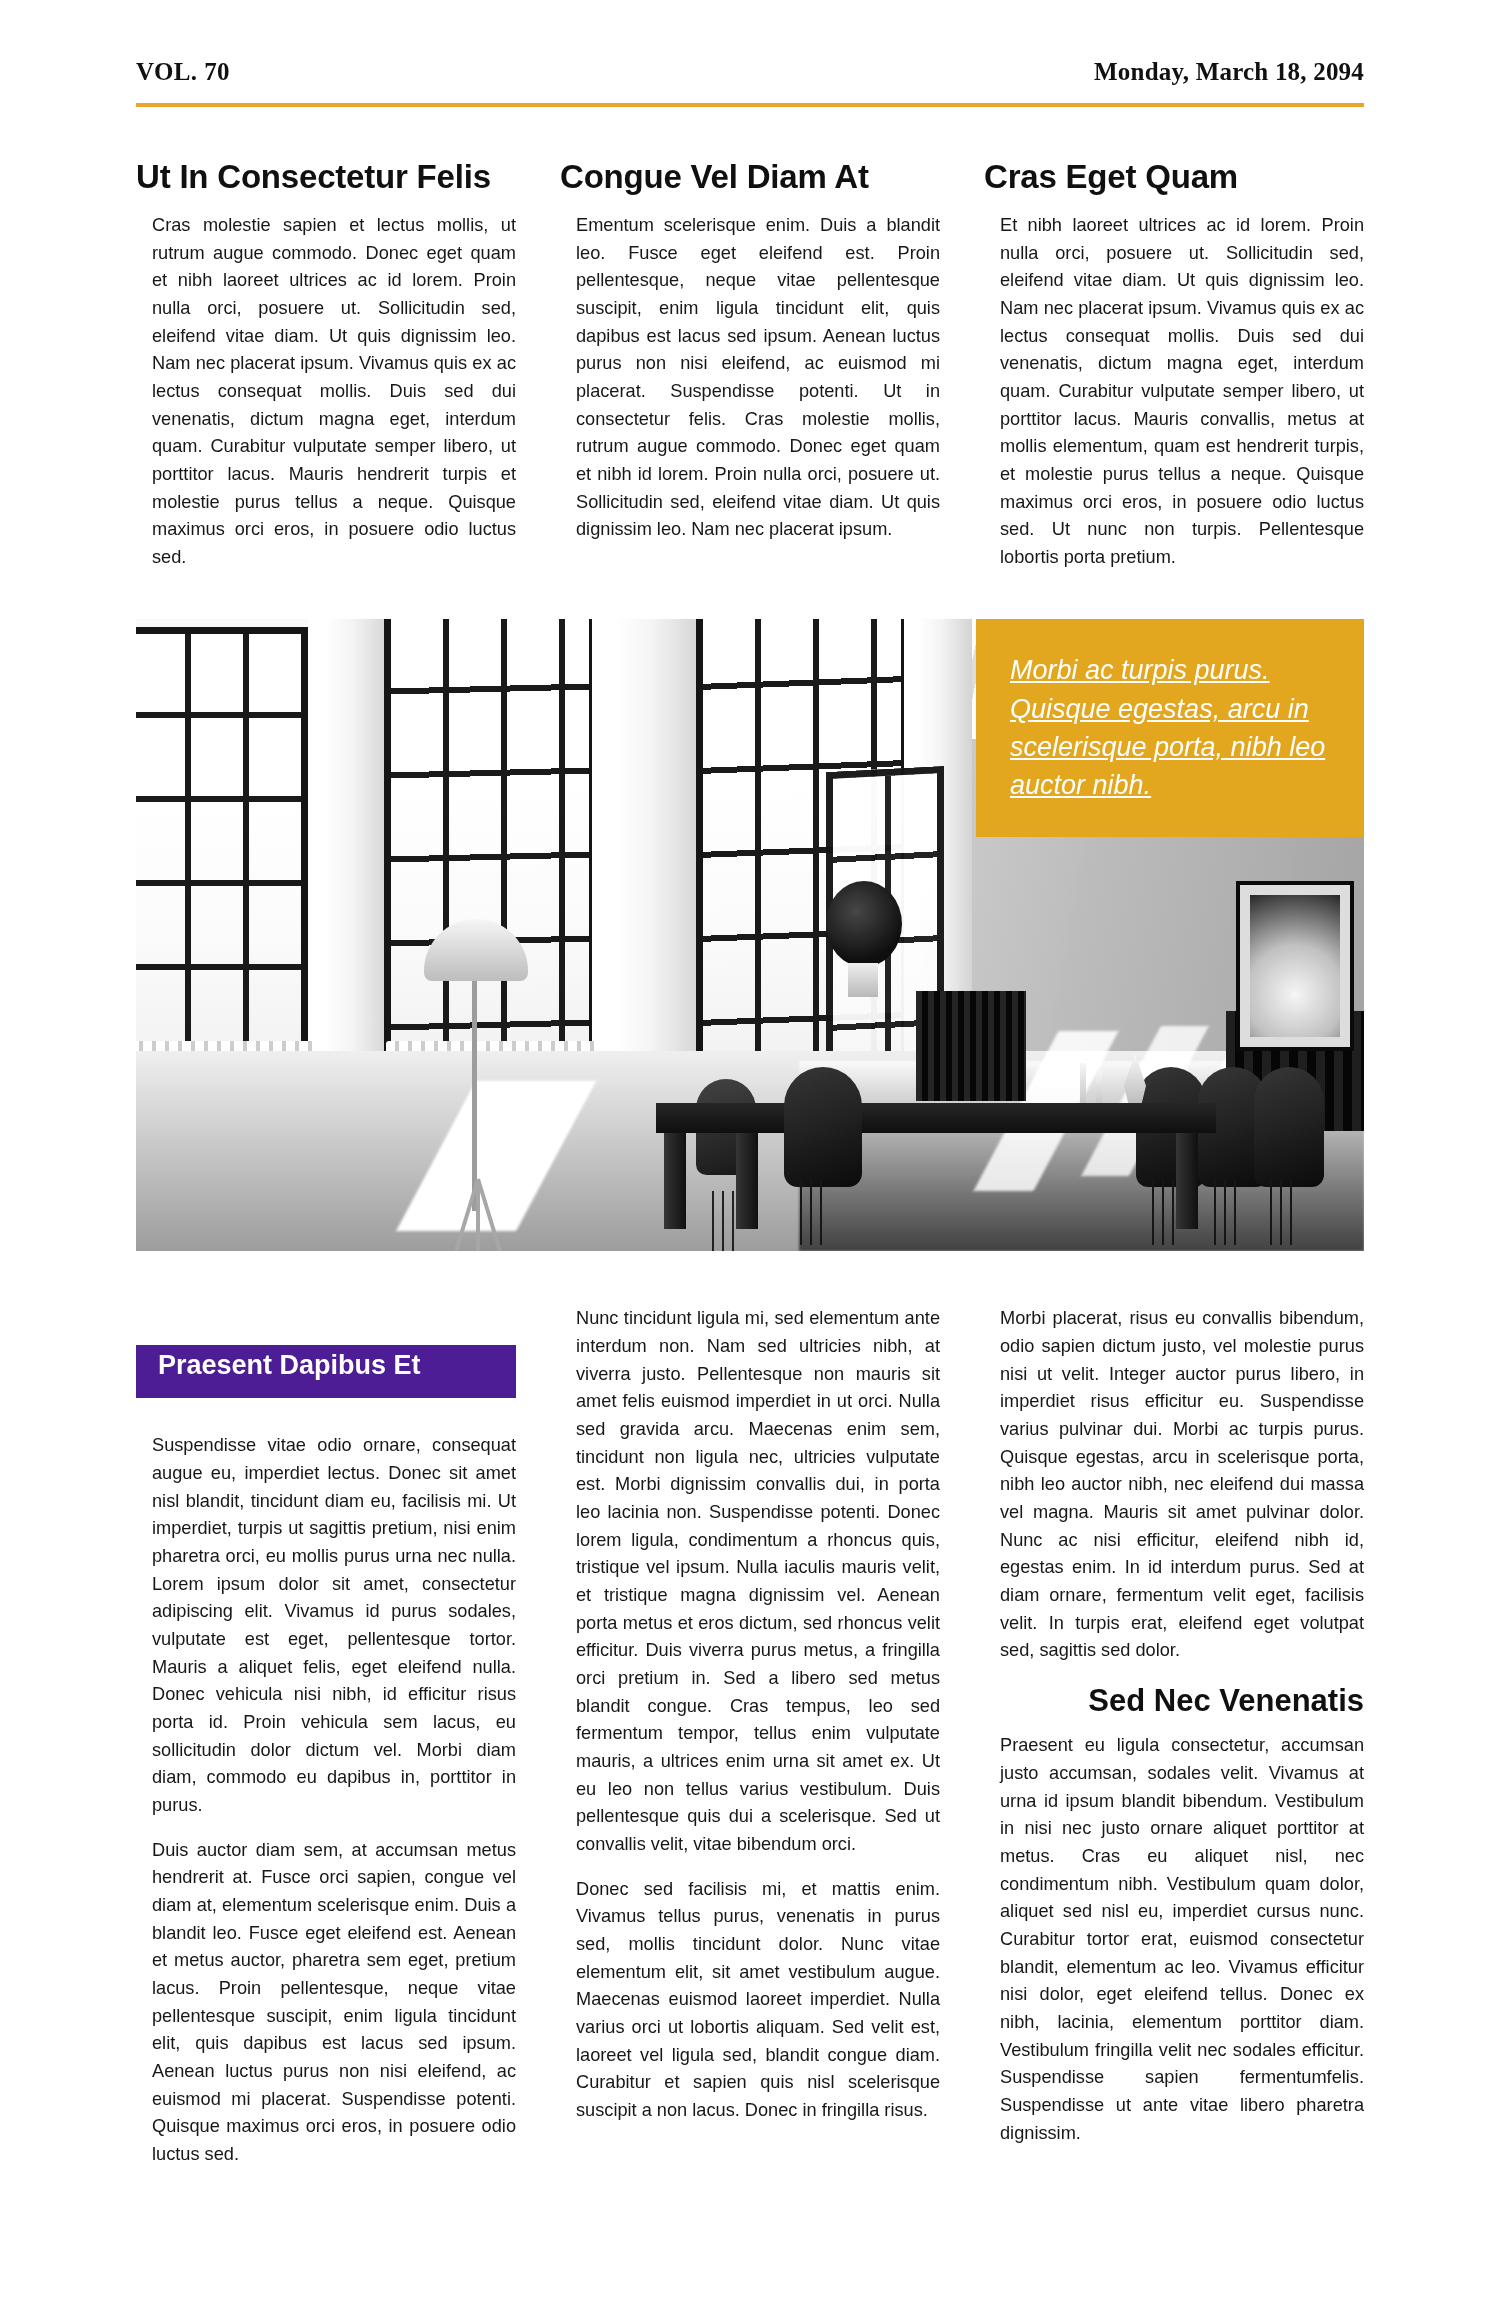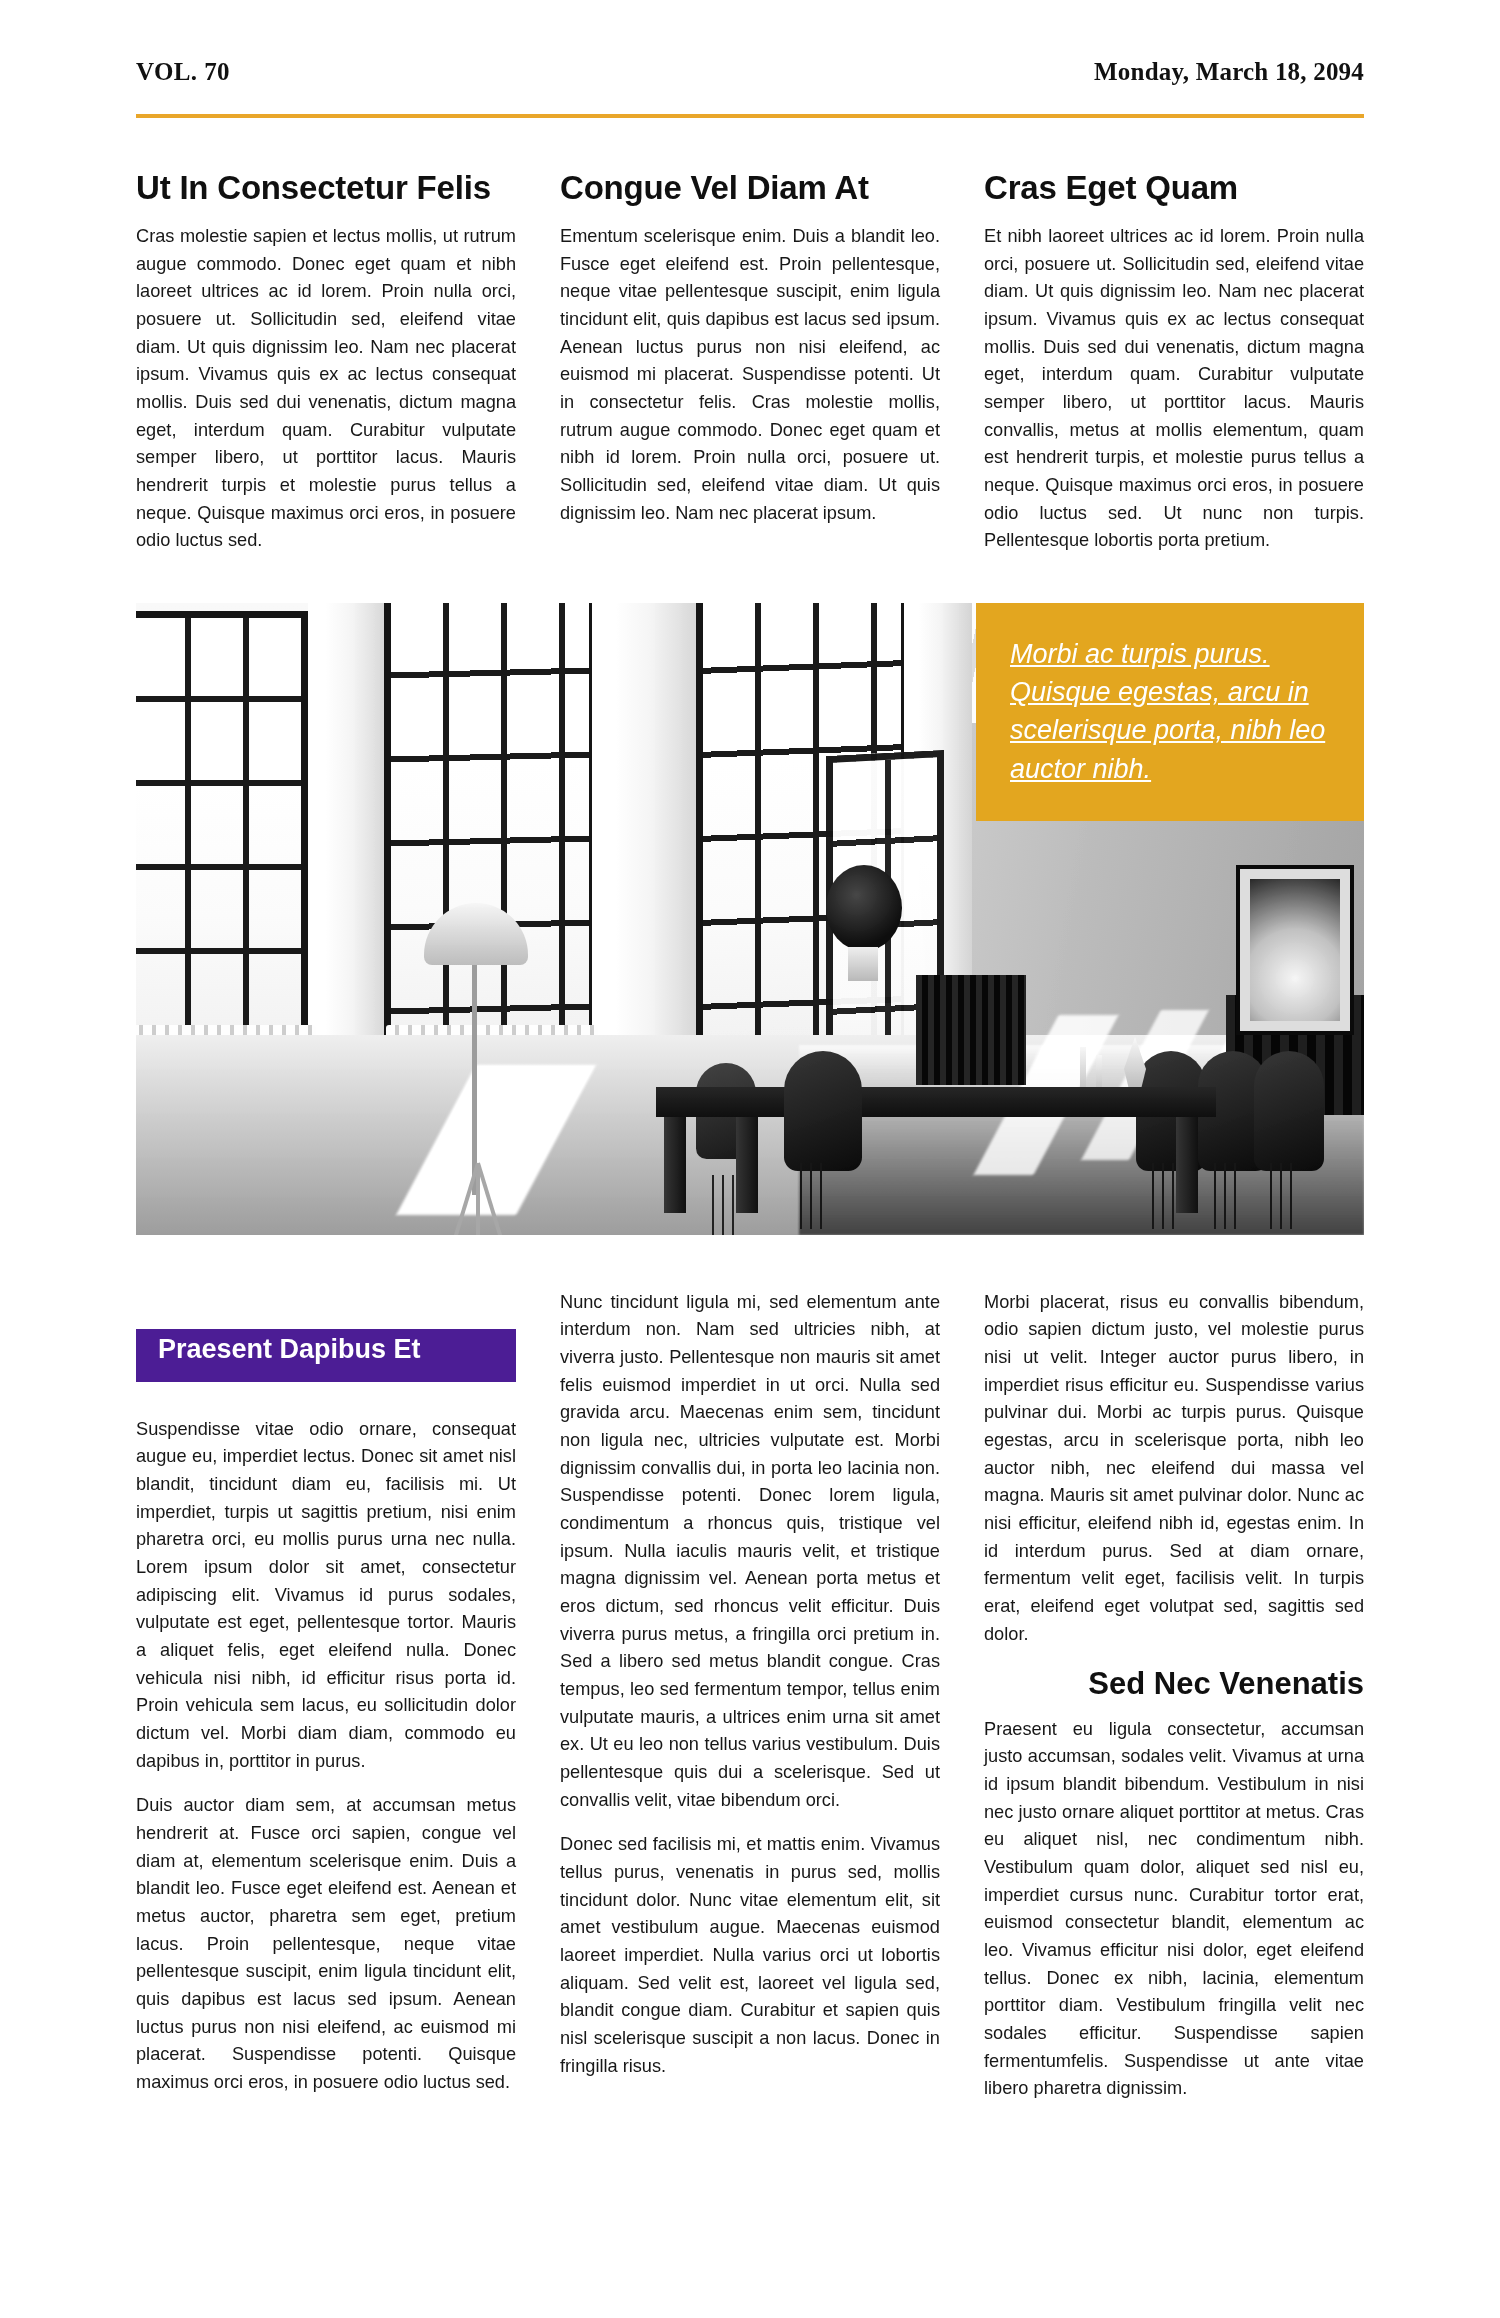--- a/index.html
+++ b/index.html
@@ -17,21 +17,21 @@
     width:1500px; height:2318px;
     padding:0 136px;
   }
 
   
   .masthead {
     display:flex;
     align-items:flex-end;
     justify-content:space-between;
     padding-top:58px;
-    padding-bottom:28px;
+    padding-bottom:17px;
   }
   .vol {
     font-family:"Liberation Serif", serif;
     font-weight:700;
     font-size:25px;
     letter-spacing:0.4px;
     color:#111;
   }
   .issue-date {
     font-family:"Liberation Serif", serif;
@@ -60,21 +60,21 @@
     margin:0 0 16px 0;
     letter-spacing:-0.2px;
     color:#101010;
   }
 
   p.body {
     font-size:18.2px;
     line-height:1.52;
     text-align:justify;
     text-justify:inter-word;
-    margin:0 0 17px 0;
+    margin:0 0 17px 16px;
     color:#171717;
     hyphens:none;
   }
   p.body:last-child { margin-bottom:0; }
 
   
   .hero {
     position:relative;
     margin-top:48px;
     height:632px;

